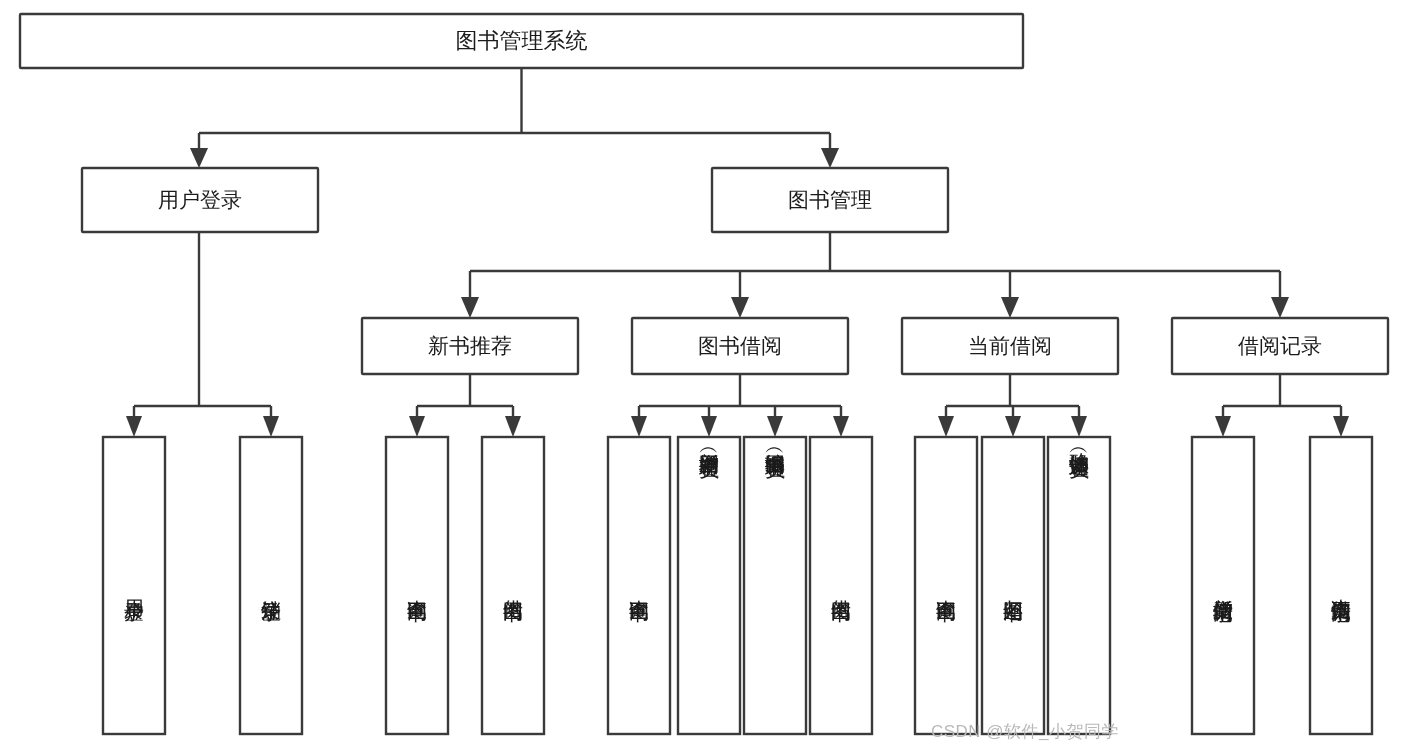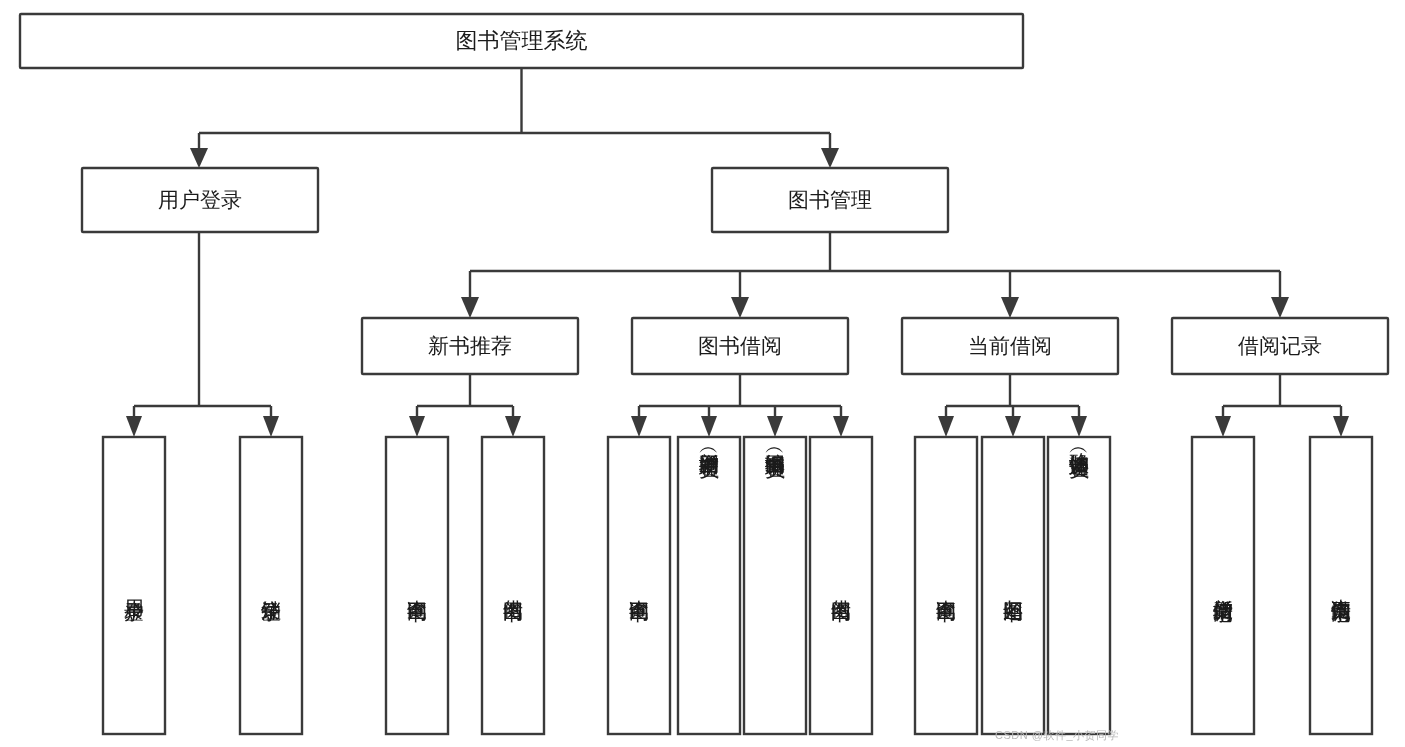--- a/index.html
+++ b/index.html
@@ -74,21 +74,21 @@
     text-orientation: upright;
     letter-spacing: 1px;
     white-space: nowrap;
     text-align: center;
   }
   .watermark {
     position: absolute;
     right: 8px;
     bottom: 4px;
     font-family: "Liberation Sans", "DejaVu Sans", sans-serif;
-    font-size: 11px;
+    font-size: 17px;
     color: #b9b9b9;
     letter-spacing: 0.5px;
     user-select: none;
     pointer-events: none;
   }
 </style>
 </head>
 <body>
 
 <div id="diagram-root">

